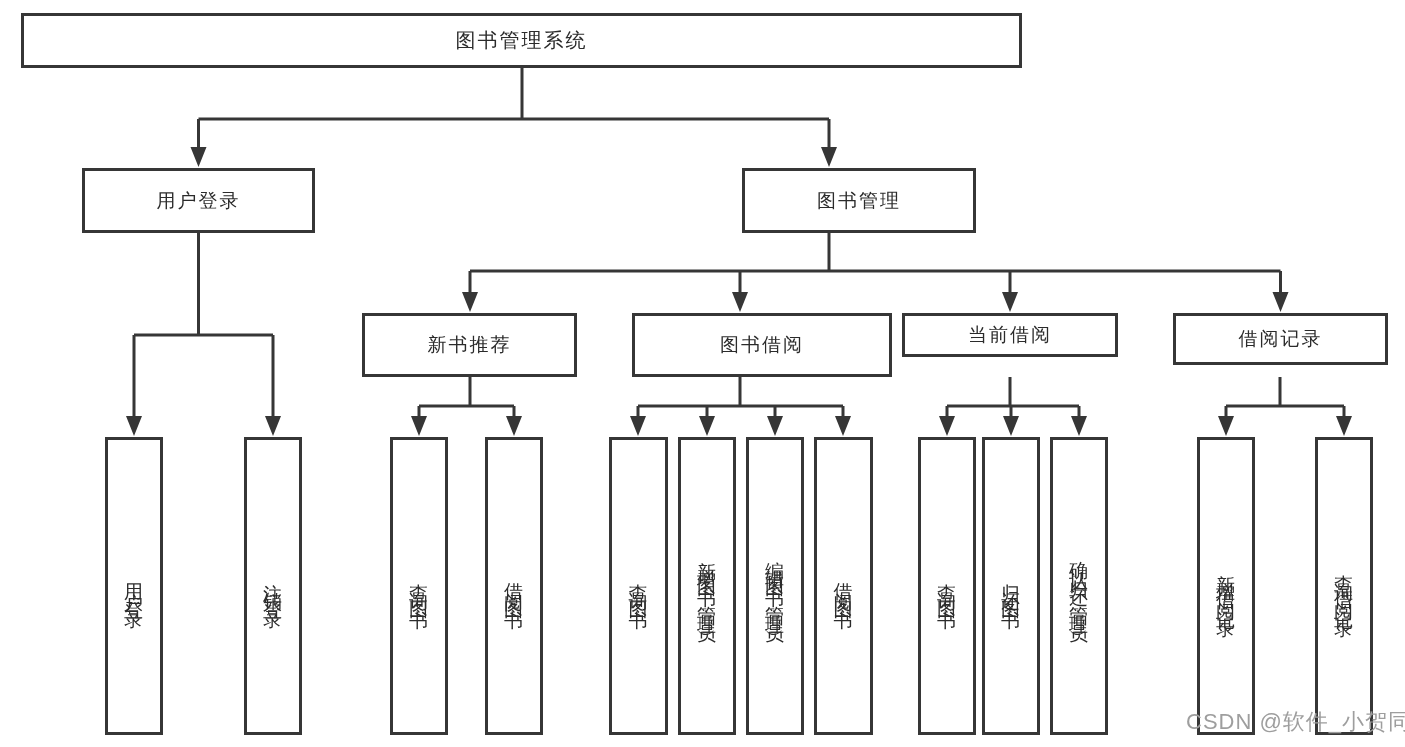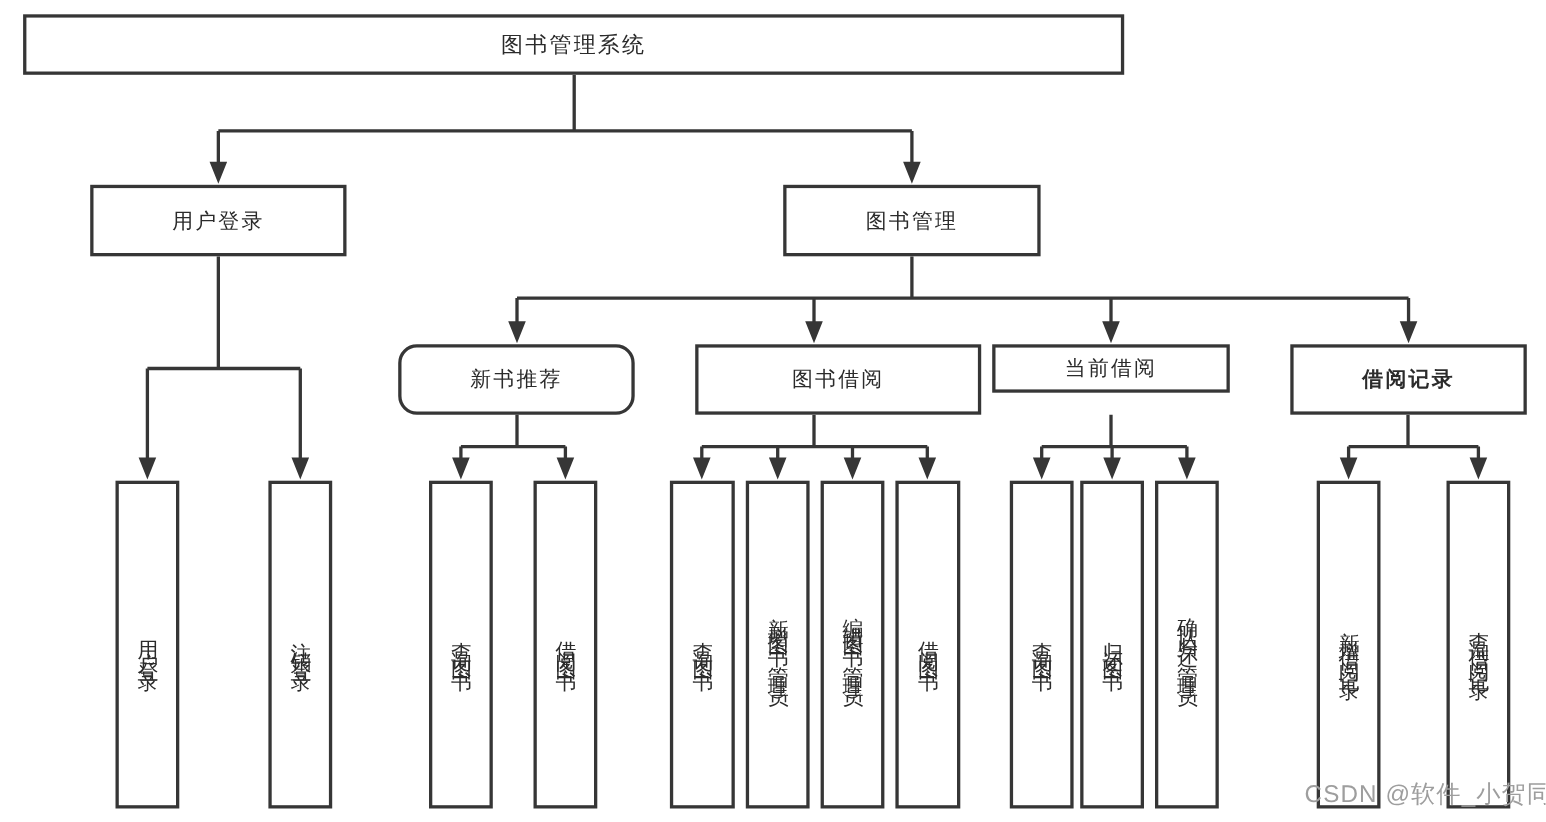--- a/index.html
+++ b/index.html
@@ -71,34 +71,34 @@
       M1336 416 L1352 416 L1344 436 Z"></path>
   </svg>
 
   <div class="node h root" style="left:21px;top:13px;width:1001px;height:55px;">
     <span>图书管理系统</span>
   </div>
 
   <div class="node h" style="left:82px;top:168px;width:233px;height:65px;">
     <span>用户登录</span>
   </div>
-  <div class="node h" style="left:712px;top:168px;width:234px;height:65px;">
+  <div class="node h" style="left:742px;top:168px;width:234px;height:65px;">
     <span>图书管理</span>
   </div>
 
-  <div class="node h" style="left:362px;top:313px;width:215px;height:64px;border-radius:17px;">
+  <div class="node h" style="left:362px;top:313px;width:215px;height:64px;">
     <span>新书推荐</span>
   </div>
   <div class="node h" style="left:632px;top:313px;width:260px;height:64px;">
     <span>图书借阅</span>
   </div>
   <div class="node h" style="left:902px;top:313px;width:216px;height:44px;">
     <span>当前借阅</span>
   </div>
-  <div class="node h" style="left:1173px;top:313px;width:215px;height:64px;font-weight:bold;">
+  <div class="node h" style="left:1173px;top:313px;width:215px;height:52px;">
     <span>借阅记录</span>
   </div>
 
   <div class="node v" style="left:105px;top:437px;width:58px;height:298px;">
     <span>用户登录</span>
   </div>
   <div class="node v" style="left:244px;top:437px;width:58px;height:298px;">
     <span>注销登录</span>
   </div>
 

